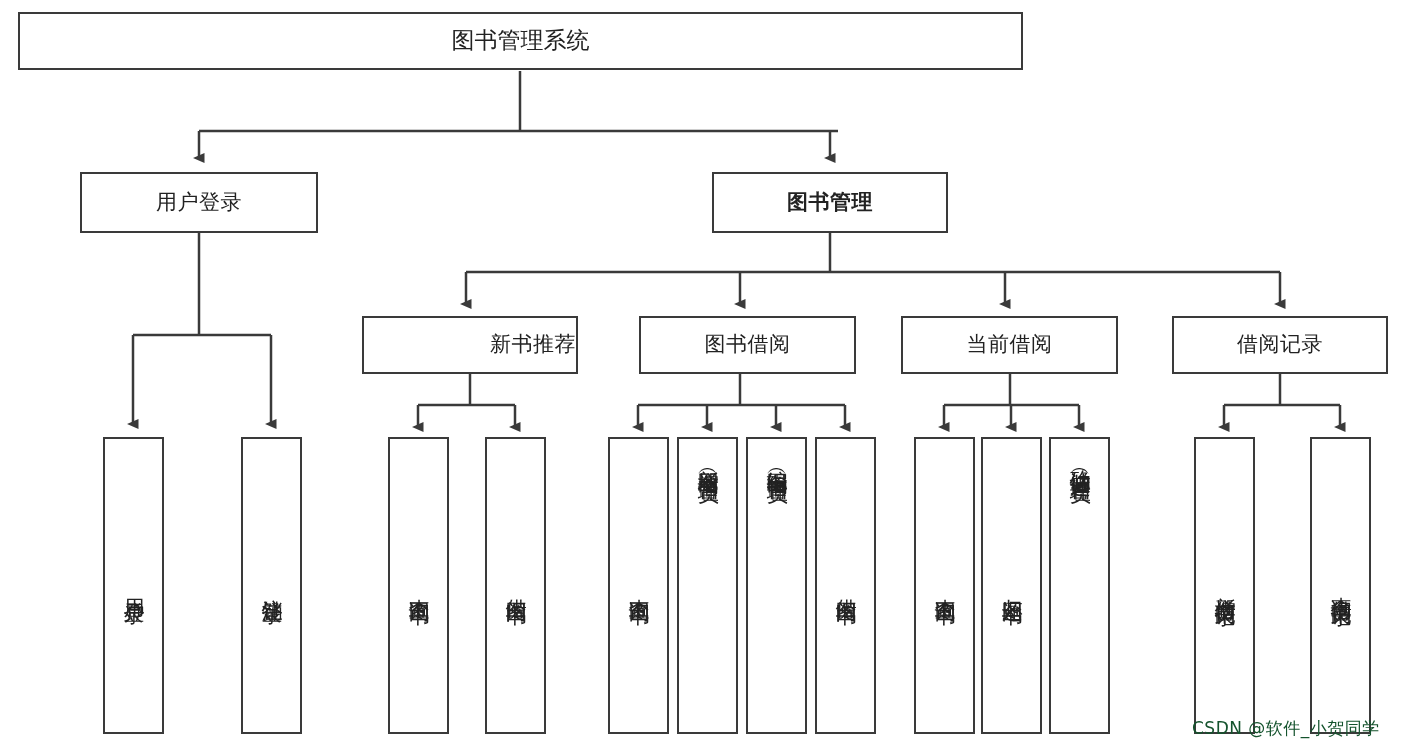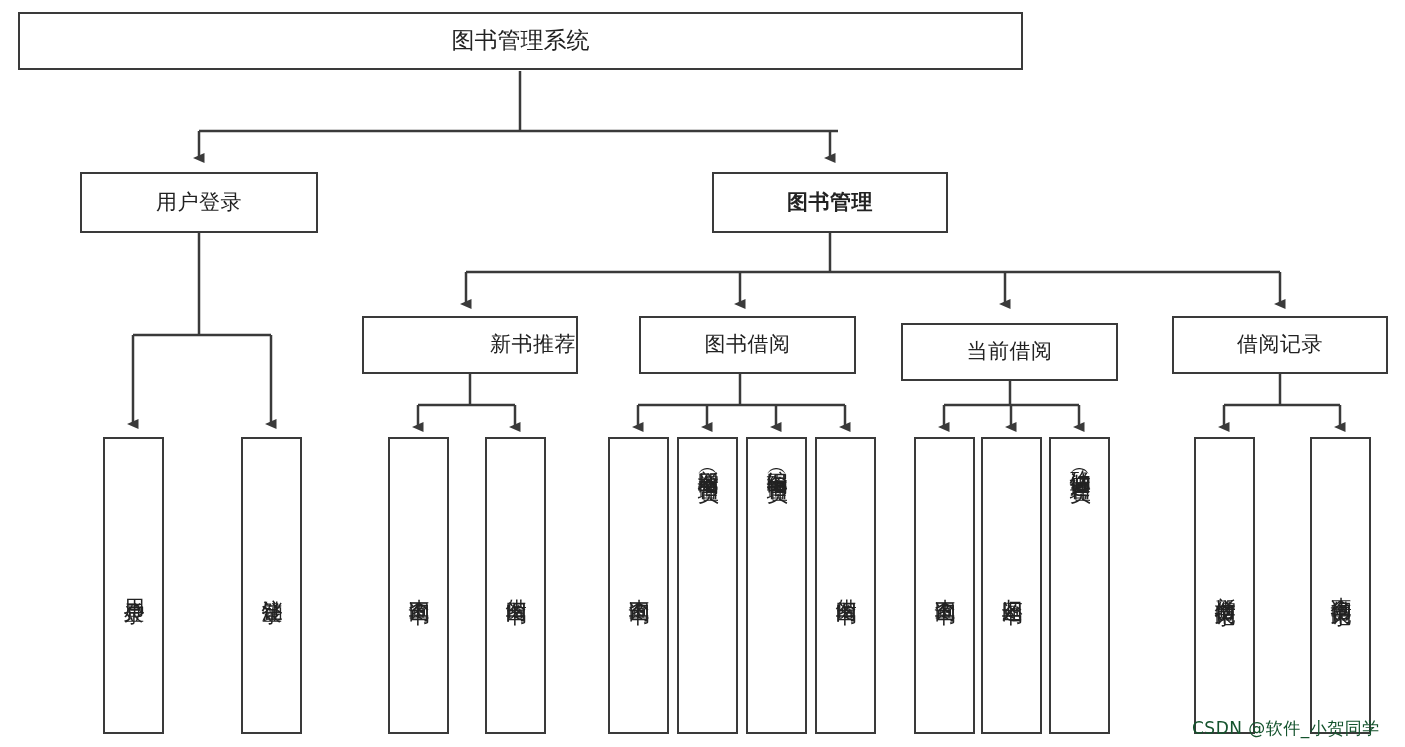--- a/index.html
+++ b/index.html
@@ -141,21 +141,21 @@
   </div>
 
   <div class="node h lvl2" style="left:362px; top:316px; width:216px; height:58px;justify-content:flex-end;">
     <span class="label">新书推荐</span>
   </div>
 
   <div class="node h lvl2" style="left:631px; top:316px; width:217px; height:58px;margin-left:8px;">
     <span class="label">图书借阅</span>
   </div>
 
-  <div class="node h lvl2" style="left:901px; top:316px; width:217px; height:58px;margin-top:7px;">
+  <div class="node h lvl2" style="left:901px; top:316px; width:217px; height:58px;">
     <span class="label">当前借阅</span>
   </div>
 
   <div class="node h lvl2" style="left:1172px; top:316px; width:216px; height:58px;">
     <span class="label">借阅记录</span>
   </div>
 
   <div class="node v mid" style="left:103px; top:437px; width:61px; height:297px;">
     <span class="label">用户登录</span>
   </div>

